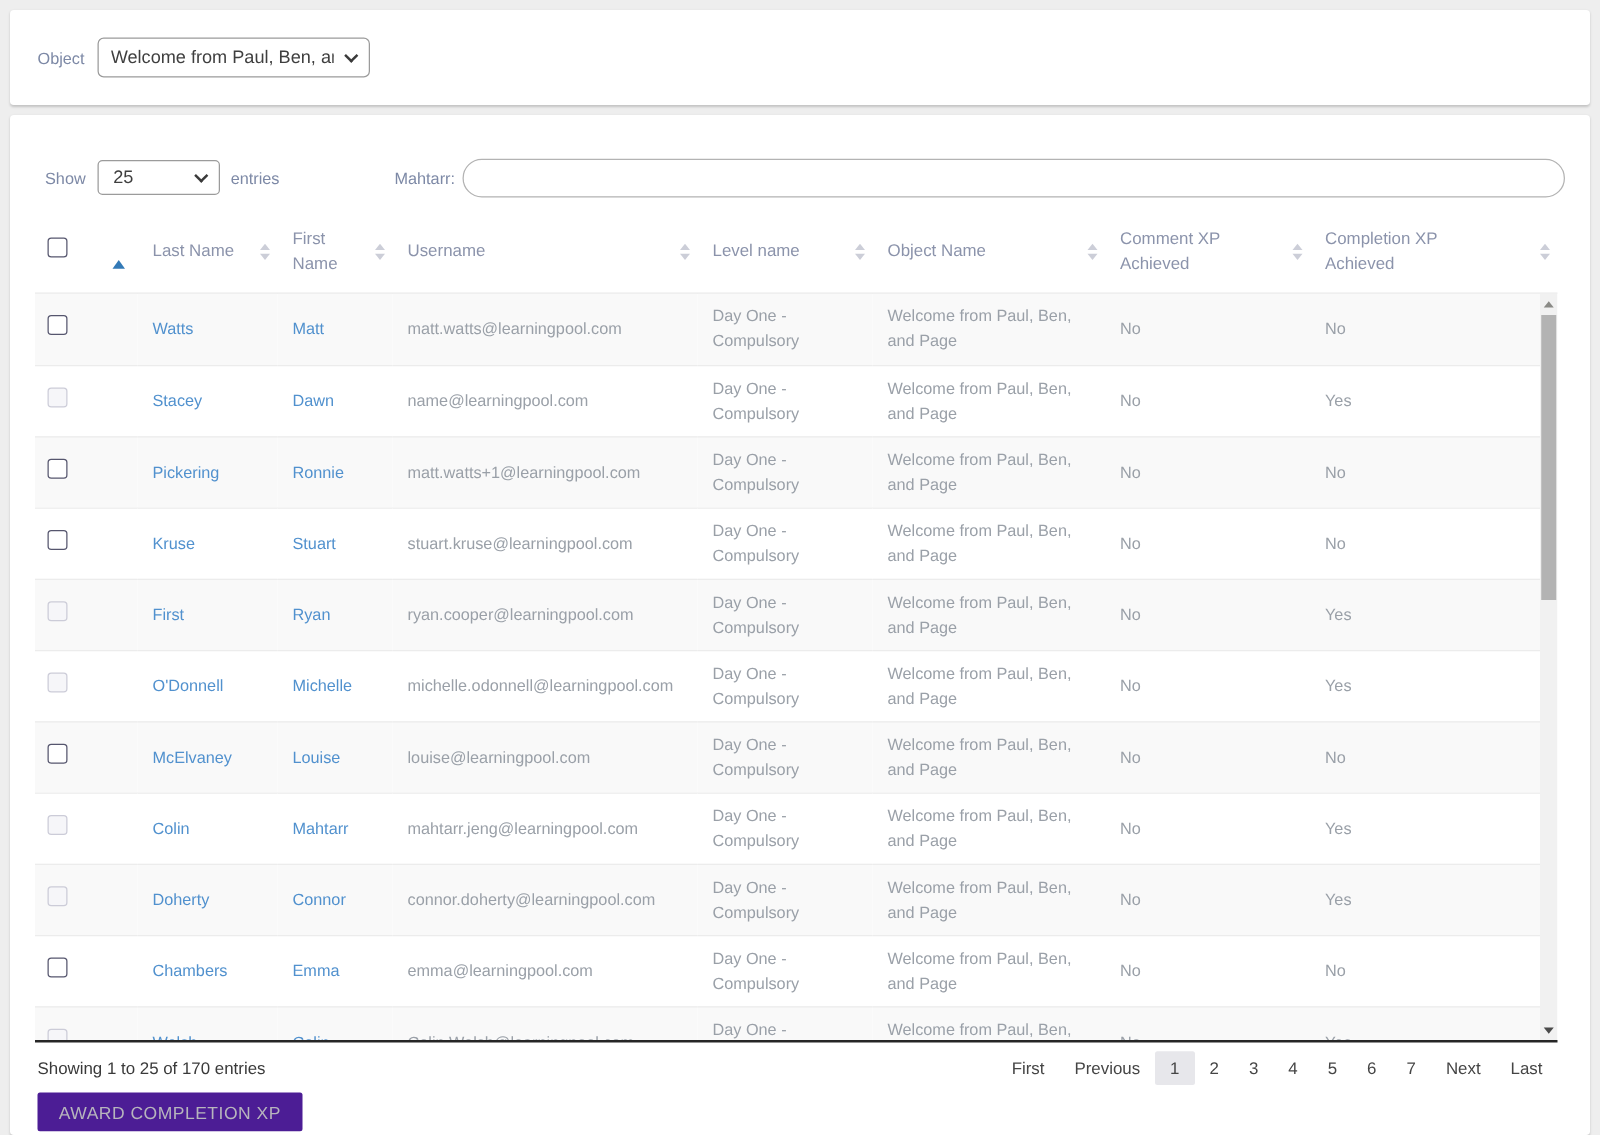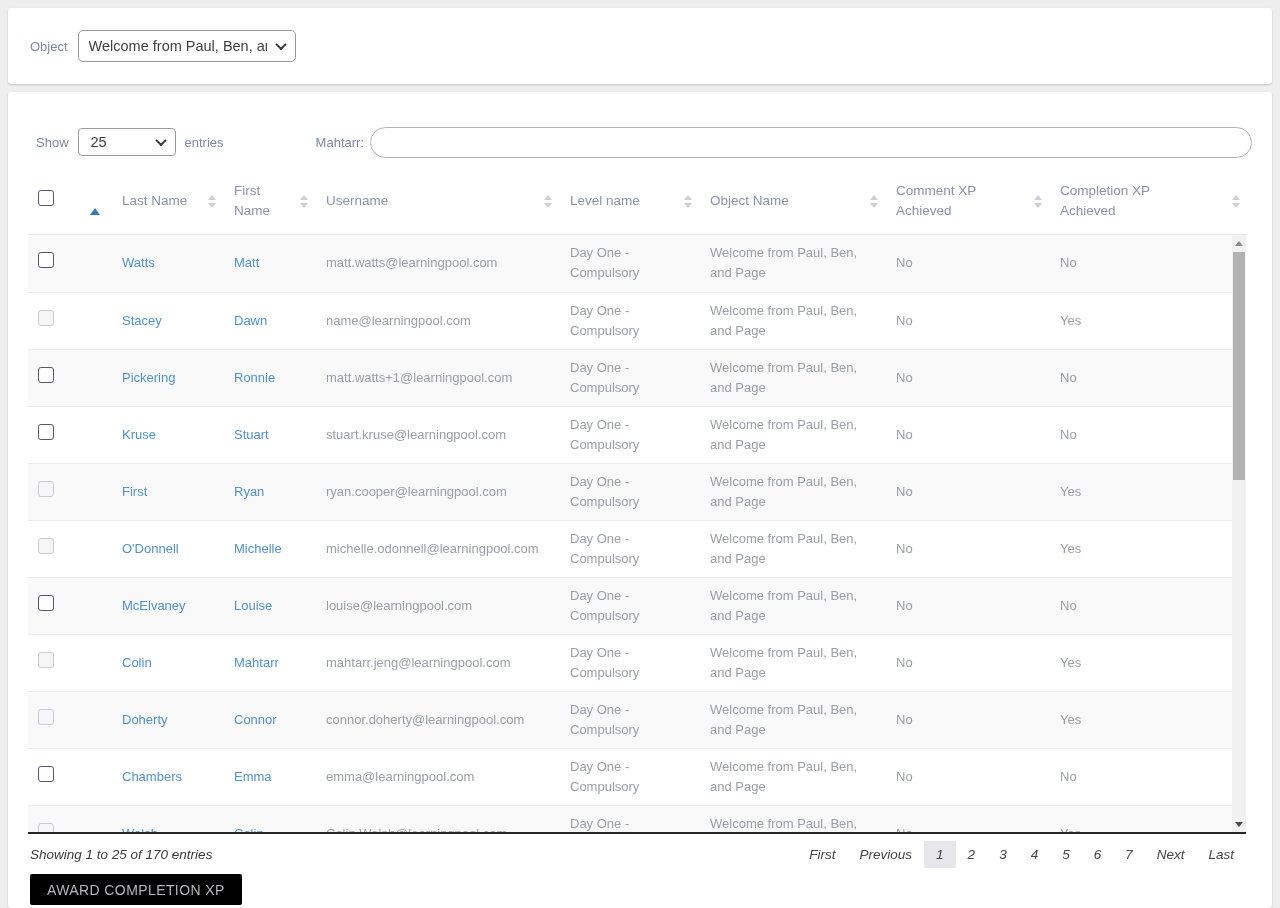--- a/index.html
+++ b/index.html
@@ -139,32 +139,31 @@
   .sb-thumb { position:absolute; top:17px; left:1px; width:12px; height:228px; background:#b3b3b3; }
 
   
   .footer-row {
     width:1218px;
     display:flex;
     align-items:center;
     justify-content:space-between;
     margin-top:8px;
     height:24px;
-    font-style:italic;
   }
   .showing-text { color:#3a3a3a; font-size:13.5px; padding-left:2px; }
   .pagination { display:flex; align-items:center; color:#454545; font-size:13.5px; }
   .page-item { padding:6px 12px; cursor:pointer; }
   .page-item.active { background:#e7e7eb; border-radius:2px; }
   .award-btn {
     margin-top:8px;
     margin-left:2px;
     height:31px;
     padding:0 17px;
-    background:#000000;
+    background:#4c1d95;
     color:#b7b5bd;
     border:none;
     border-radius:2px;
     font-size:14px;
     letter-spacing:0.4px;
     font-family:"Liberation Sans","DejaVu Sans",sans-serif;
   }
 </style>
 </head>
 <body>

